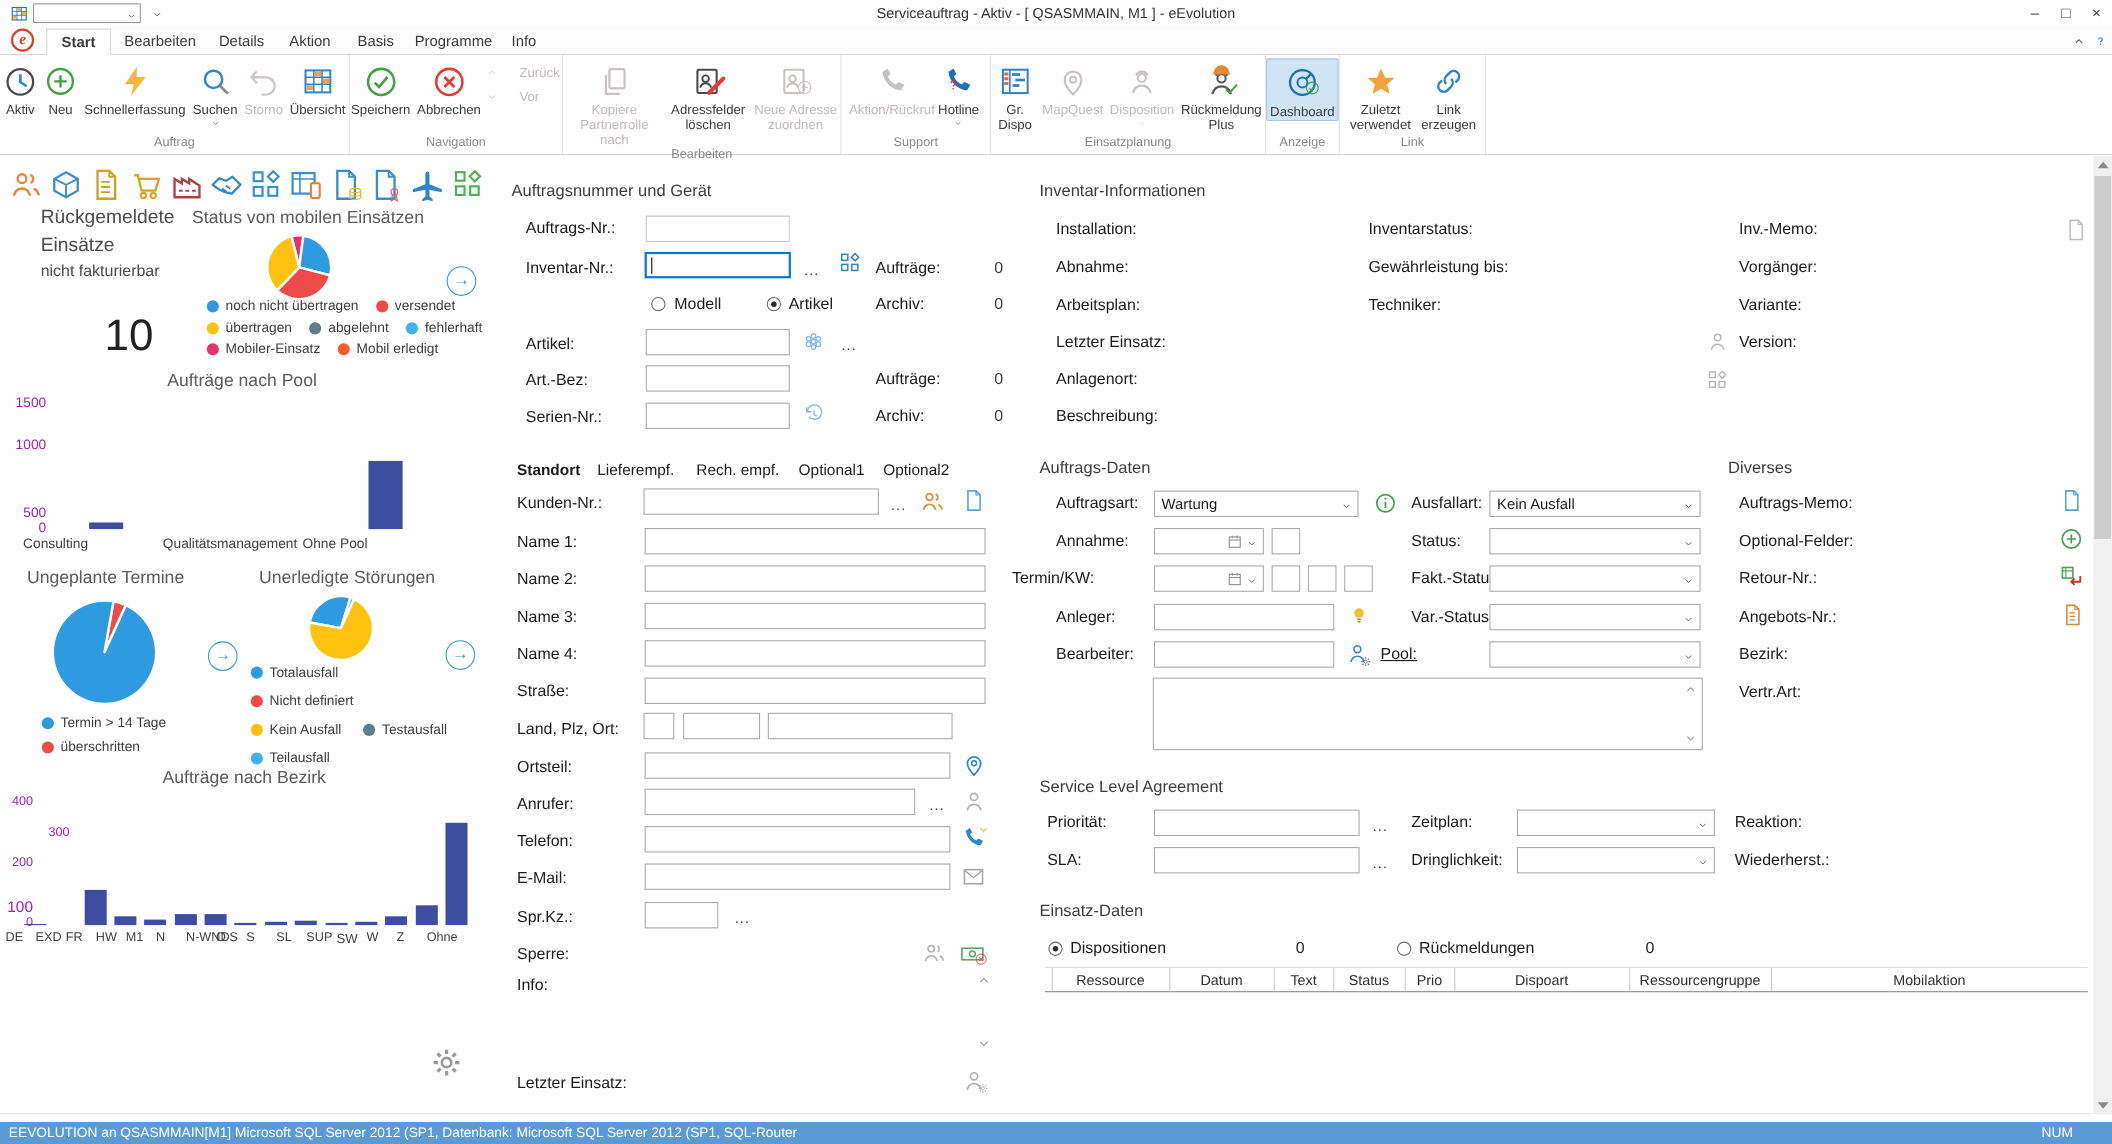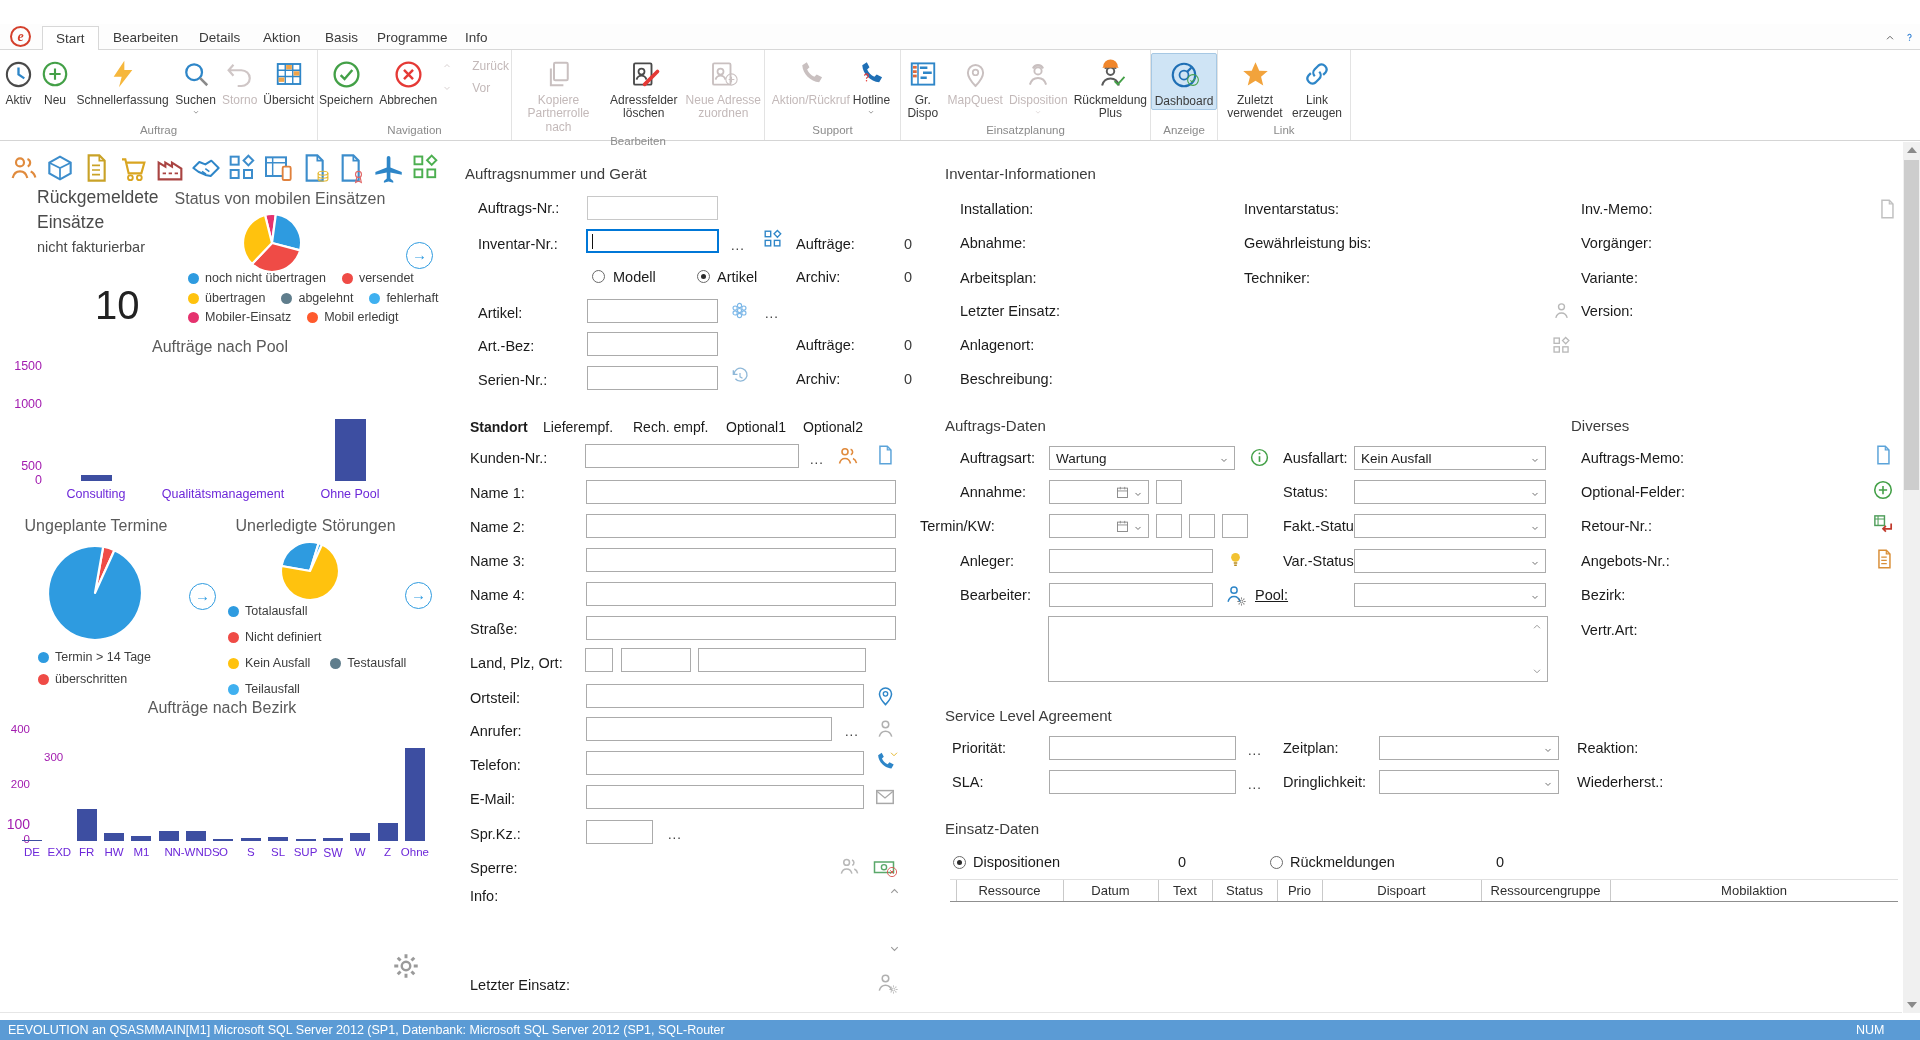--- a/index.html
+++ b/index.html
@@ -12,21 +12,21 @@
   #titlebar { position:absolute; left:0; top:0; width:1920px; height:24px; background:#fff; }
   #qa-combo { position:absolute; left:30px; top:3px; width:98px; height:18px; border:1px solid #9a9a9a; background:#fff; }
   #qa-combo .chev { position:absolute; right:3px; top:6px; }
   #win-title { position:absolute; left:560px; top:4px; width:800px; text-align:center; font-size:13px; color:#333; }
   .winbtn { position:absolute; top:0; width:28px; height:23px; text-align:center; line-height:22px; font-size:14px; color:#444; }
 
   
   #tabrow { position:absolute; left:0; top:24px; width:1920px; height:26px; background:#fdfdfd; border-bottom:1px solid #d8d8d8; }
   #logo { position:absolute; left:10px; top:2px; width:21px; height:21px; border:2px solid #d4402c; border-radius:50%; color:#d4402c; font:italic bold 14px "Liberation Serif", serif; text-align:center; line-height:17px; }
   .tab { position:absolute; top:2px; height:25px; padding:4px 13px; font-size:13.5px; color:#3a3a3a; }
-  .tab.active { background:#fff; border:1px solid #d8d8d8; border-bottom:1px solid #fff; }
+  .tab.active { background:#fff; border:1px solid #d8d8d8; border-bottom:1px solid #fff;font-weight:bold; }
 
   
   #ribbon { position:absolute; left:0; top:50px; width:1920px; height:91px; background:#fff; border-bottom:1px solid #d5d5d5; display:flex; }
   .rgroup { position:relative; height:90px; border-right:1px solid #e3e3e3; display:flex; flex-direction:column; flex:0 0 auto; }
   .rbtns { flex:1; display:flex; align-items:flex-start; justify-content:center; padding-top:3px; }
   .glab { text-align:center; font-size:11.5px; color:#8a8a8a; height:16px; }
   .rbtn { display:flex; flex-direction:column; align-items:center; padding:1px 3px; }
   .ric { height:40px; display:flex; align-items:center; justify-content:center; position:relative; }
   .rlab { font-size:12px; color:#3b3b3b; text-align:center; line-height:1.12; }
   .rbtn.dis .rlab { color:#c3b9b9; }
@@ -43,21 +43,21 @@
   .dash-title { position:absolute; font-size:16px; color:#5a5a5a; text-align:center; }
   .kpi-t { position:absolute; font-size:17.5px; color:#4a4a4a; }
   .kpi-s { position:absolute; font-size:14.5px; color:#4a4a4a; }
   .kpi-v { position:absolute; font-size:40px; color:#222; }
   .legend-row { position:absolute; display:flex; gap:16px; }
   .litem { display:flex; align-items:center; gap:6px; font-size:12.5px; color:#3d3d3d; white-space:nowrap; }
   .dot { width:11px; height:11px; border-radius:50%; flex:0 0 auto; }
   .chart { position:absolute; }
   .chart .tick { position:absolute; text-align:right; color:#a21caf; }
   .chart .bar { position:absolute; }
-  .chart .cat { position:absolute; text-align:center; color:#6d28d9; white-space:nowrap; }
+  .chart .cat { position:absolute; color:#404040; white-space:nowrap; }
   .nav-arrow { position:absolute; width:27px; height:27px; border:1.5px solid #2e9be0; border-radius:50%; color:#2e9be0; text-align:center; line-height:24px; font-size:15px; background:#fff; }
 
   
   .sect { position:absolute; font-size:15px; color:#3c3c3c; }
   .flbl { position:absolute; font-size:14.5px; color:#1b1b1b; white-space:nowrap; }
   .inp { position:absolute; background:#fff; border:1px solid #ababab; height:24px; }
   .inp.focus { border:2px solid #0077d7; }
   .caret { position:absolute; left:4px; top:3px; width:1px; height:15px; background:#111; }
   .combo { position:absolute; background:#fff; border:1px solid #ababab; height:24px; }
   .combo .cv { position:absolute; left:6px; top:4px; font-size:13.5px; color:#1b1b1b; }
@@ -277,20 +277,37 @@
     <g id="i-retour">
         <rect x="3" y="3" width="10" height="10" fill="none" stroke="currentColor" stroke-width="1.5"></rect>
         <path d="M3 6.3h10M6.3 3v10" stroke="currentColor" stroke-width="1.1" fill="none"></path>
         <path d="M20 11v5.5h-8M14.5 13.5L11.5 16.5l3 3" fill="none" stroke="#c0392b" stroke-width="1.8"></path>
       </g>
   </defs>
 </svg>
 
 <div id="screen">
 
+  <div id="titlebar">
+    <svg class="ic abs" style="left:9px;top:4px;color:#2e75b6" width="17" height="17" viewBox="0 0 24 24">
+        <use href="#i-grid"></use>
+      </svg>
+    <div id="qa-combo">
+      <svg class="ic abs chev" style="color:#555" width="9" height="9" viewBox="0 0 24 24">
+          <use href="#i-chev-down"></use>
+        </svg>
+    </div>
+    <svg class="ic abs" style="left:138px;top:8px;color:#555" width="10" height="10" viewBox="0 0 24 24">
+        <use href="#i-chev-down"></use>
+      </svg>
+    <div id="win-title">Serviceauftrag - Aktiv - [ QSASMMAIN, M1 ]  -  eEvolution</div>
+    <div class="winbtn" style="left:1836px">–</div>
+    <div class="winbtn" style="left:1864px">□</div>
+    <div class="winbtn" style="left:1892px">×</div>
+  </div>
 
   <div id="tabrow">
     <div id="logo">e</div>
     <div class="tab active" style="left:42px">Start</div>
     <div class="tab" style="left:100px">Bearbeiten</div>
     <div class="tab" style="left:186px">Details</div>
     <div class="tab" style="left:250px">Aktion</div>
     <div class="tab" style="left:312px">Basis</div>
     <div class="tab" style="left:364px">Programme</div>
     <div class="tab" style="left:452px">Info</div>

